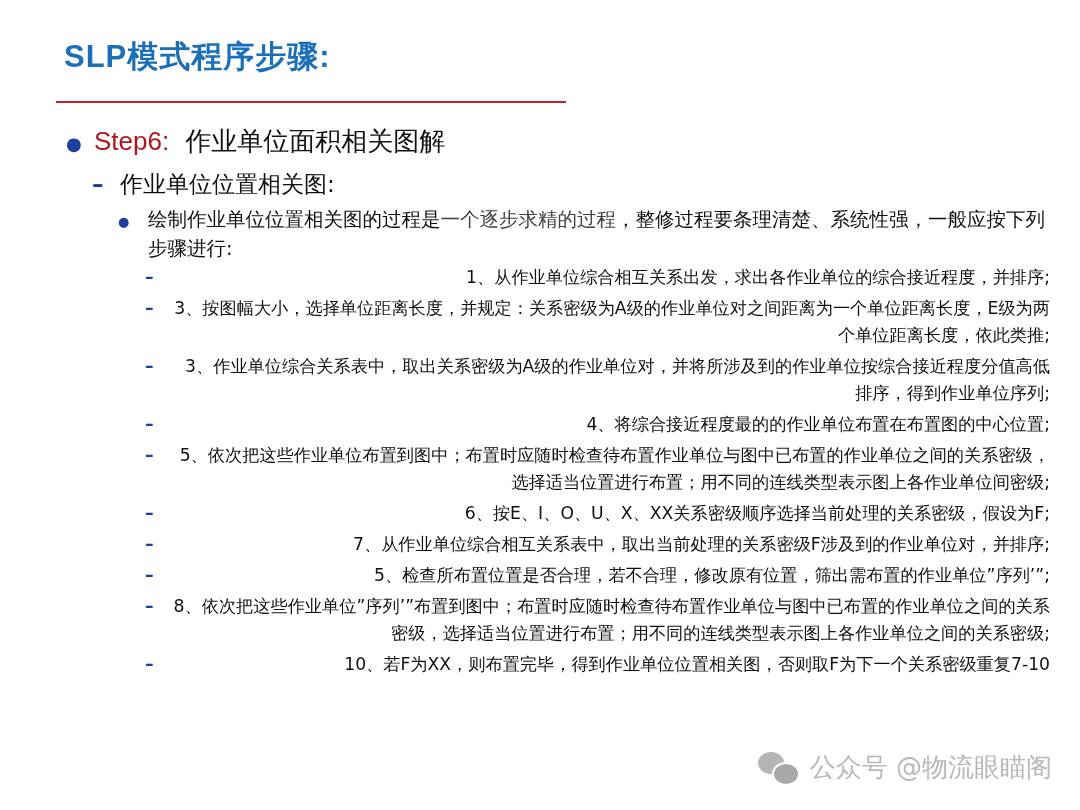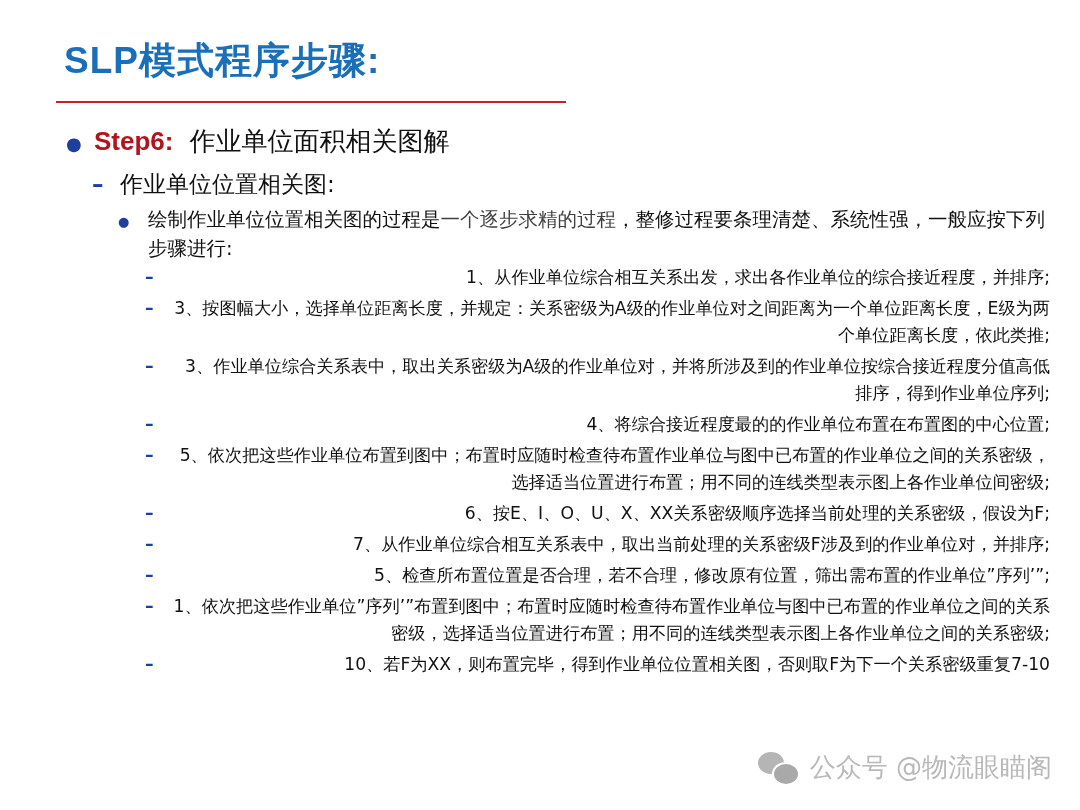--- a/index.html
+++ b/index.html
@@ -2,33 +2,33 @@
 <html><head>
 <meta charset="utf-8">
 <style>
   html, body { margin: 0; padding: 0; }
   body {
     width: 1080px; height: 810px; background: #ffffff; position: relative; overflow: hidden;
     font-family: "DejaVu Sans", "Liberation Sans", sans-serif; color: #111;
   }
   .title {
     position: absolute; left: 64px; top: 36px;
-    font-size: 37px; font-weight: bold; color: #1a6fb8; letter-spacing: 1px;
+    font-size: 31px; font-weight: bold; color: #1a6fb8; letter-spacing: 1px;
     font-family: "Liberation Sans", "DejaVu Sans", sans-serif;
   }
   .title-rule {
     position: absolute; left: 56px; top: 101px; width: 510px; height: 2px;
     background: #c8202a;
   }
   .l1 {
     position: absolute; left: 66px; top: 124px; font-size: 26px; line-height: 34px;
     display: flex; align-items: baseline;
   }
   .bullet-dot { color: #1d3f9e; font-size: 18px; width: 28px; display: inline-block; }
-  .step-label { color: #b0151e; font-weight: bold; font-family: "Liberation Sans", sans-serif; margin-right: 16px; }
+  .step-label { color: #b0151e; font-weight: normal; font-family: "Liberation Sans", sans-serif; margin-right: 16px; }
   .l2 {
     position: absolute; left: 92px; top: 168px; font-size: 23px; line-height: 32px;
     display: flex; align-items: baseline;
   }
   .dash2 { color: #1d3f9e; width: 28px; display: inline-block; font-weight: bold; }
   .l3 {
     position: absolute; left: 118px; top: 205px; width: 930px; font-size: 19.5px; line-height: 29px;
     display: flex;
   }
   .l3 .dot3 { color: #1d3f9e; font-size: 13px; width: 30px; flex: none; padding-top: 2px; }
@@ -99,21 +99,21 @@
   <li class="step">
       <span class="dash4">–</span>
       <span class="txt">7、从作业单位综合相互关系表中，取出当前处理的关系密级F涉及到的作业单位对，并排序;</span>
     </li>
   <li class="step">
       <span class="dash4">–</span>
       <span class="txt">5、检查所布置位置是否合理，若不合理，修改原有位置，筛出需布置的作业单位”序列’”;</span>
     </li>
   <li class="step">
       <span class="dash4">–</span>
-      <span class="txt">1、依次把这些作业单位”序列’”布置到图中；布置时应随时检查待布置作业单位与图中已布置的作业单位之间的关系密级，选择适当位置进行布置；用不同的连线类型表示图上各作业单位之间的关系密级;</span>
+      <span class="txt">8、依次把这些作业单位”序列’”布置到图中；布置时应随时检查待布置作业单位与图中已布置的作业单位之间的关系密级，选择适当位置进行布置；用不同的连线类型表示图上各作业单位之间的关系密级;</span>
     </li>
   <li class="step">
       <span class="dash4">–</span>
       <span class="txt">10、若F为XX，则布置完毕，得到作业单位位置相关图，否则取F为下一个关系密级重复7-10</span>
     </li>
 </ul>
 
 <div class="watermark">
   <span class="wechat-icon">
       <span class="b1"></span>

